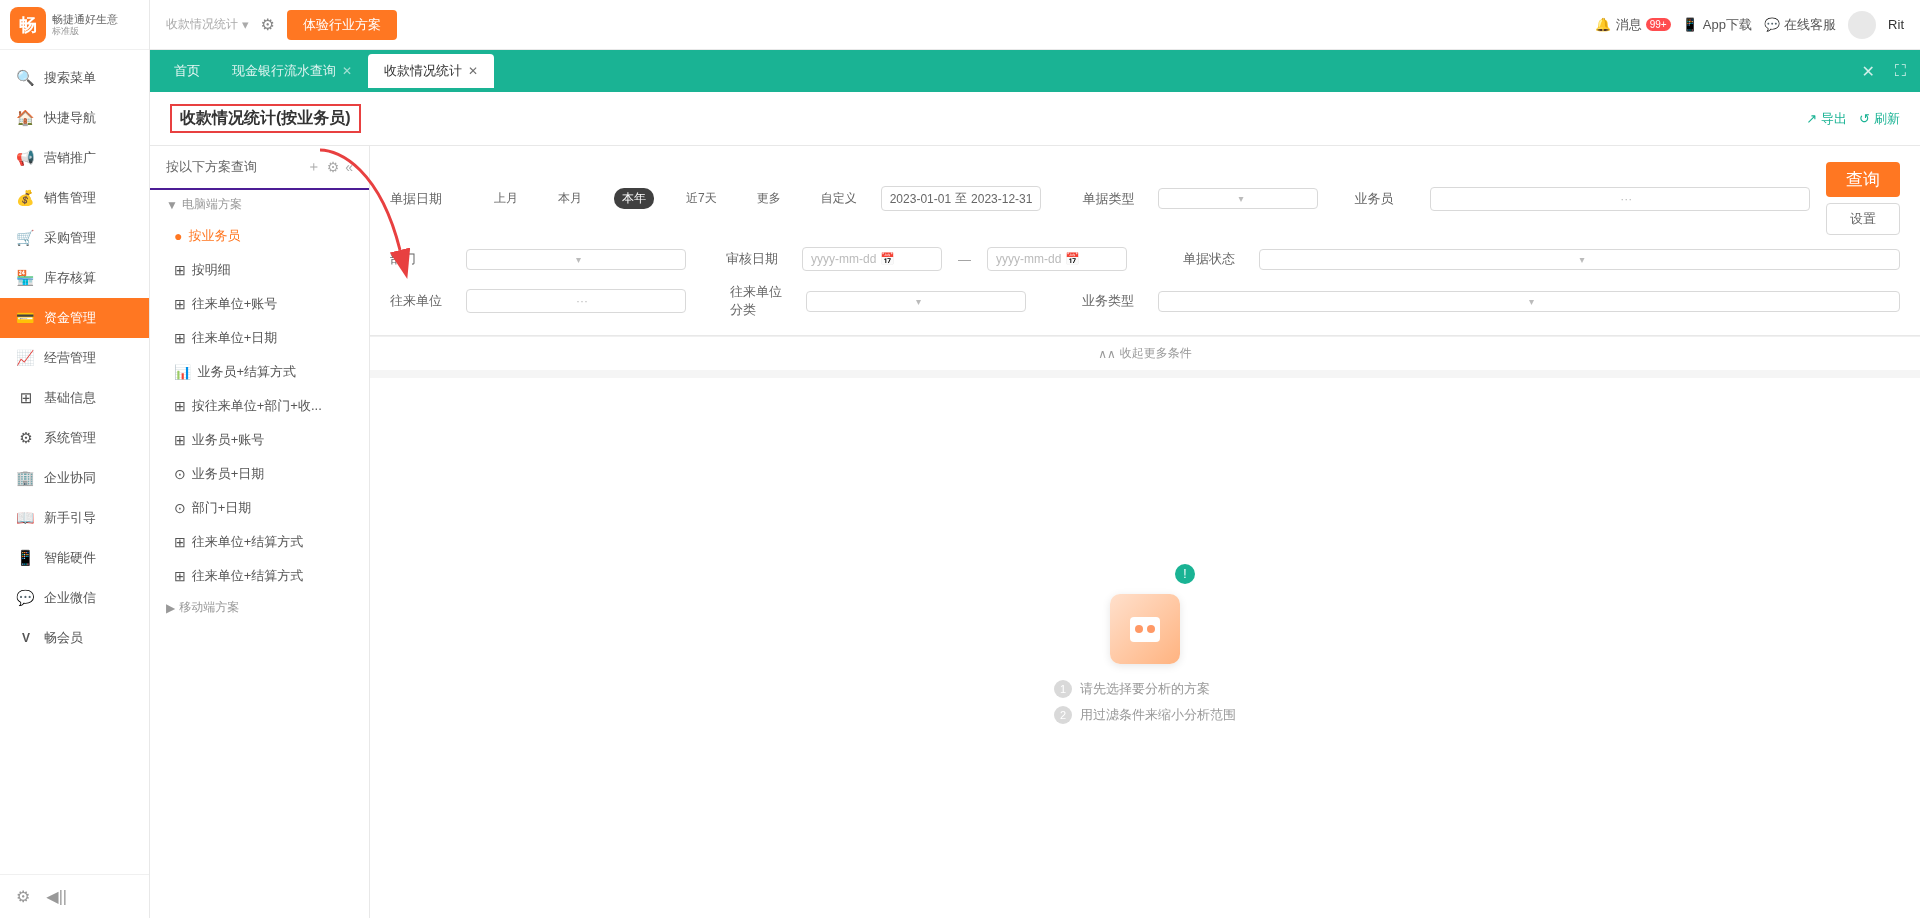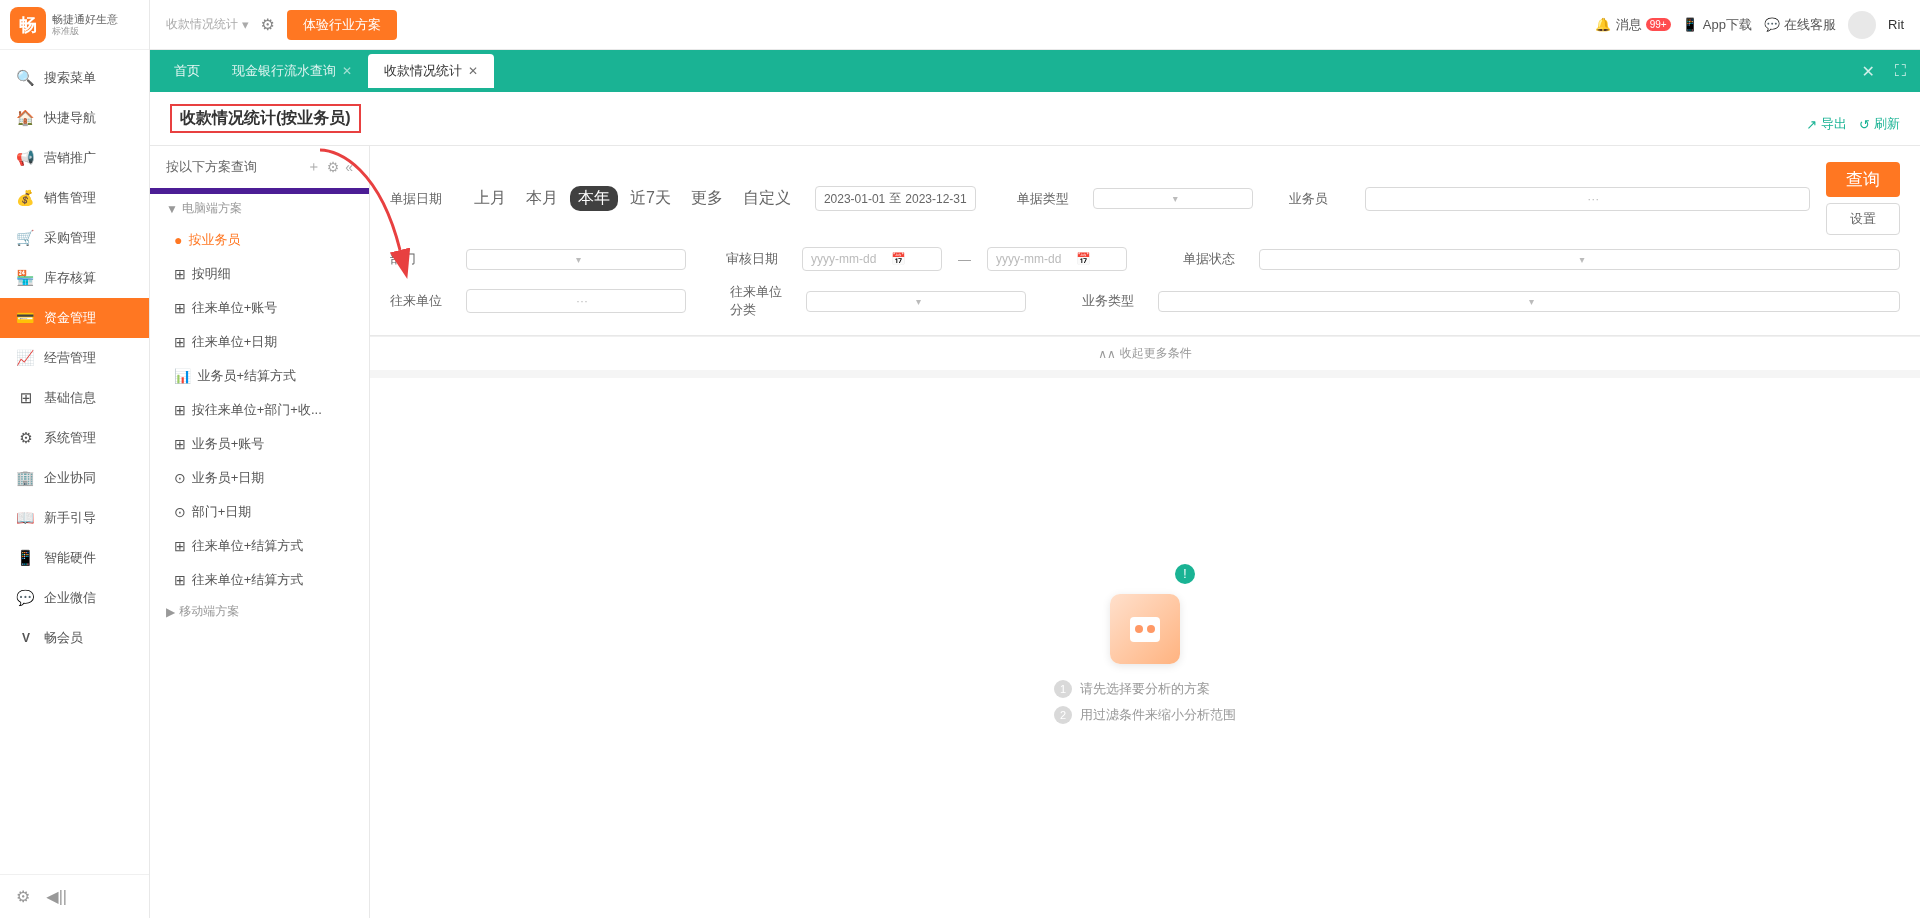--- a/index.html
+++ b/index.html
@@ -38,55 +38,55 @@
     .tab-close { margin-left: 6px; color: inherit; opacity: 0.7; font-size: 12px; }
     .tab-home { color: rgba(255,255,255,0.9); padding: 8px 16px; cursor: pointer; font-size: 13px; }
     .tabbar-spacer { flex: 1; }
     .tabbar-winbtn { display: flex; gap: 8px; }
     .win-btn { color: rgba(255,255,255,0.8); cursor: pointer; font-size: 16px; padding: 2px 6px; }
 
     
     .page { flex: 1; background: #f5f5f5; overflow: hidden; display: flex; flex-direction: column; }
 
     
-    .page-header { background: #fff; padding: 12px 20px; display: flex; align-items: flex-end; border-bottom: 1px solid #e8e8e8; }
+    .page-header { background: #fff; padding: 12px 20px; display: flex; align-items: center; border-bottom: 1px solid #e8e8e8; }
     .page-title { font-size: 16px; font-weight: bold; color: #333; border: 2px solid #e84040; padding: 2px 8px; margin-right: 8px; }
     .page-header-actions { margin-left: auto; display: flex; gap: 12px; }
     .header-action-btn { display: flex; align-items: center; gap: 4px; color: #1ab394; cursor: pointer; font-size: 13px; }
 
     
     .content { flex: 1; display: flex; overflow: hidden; }
 
     
     .left-panel { width: 220px; background: #fff; border-right: 1px solid #e8e8e8; overflow-y: auto; }
-    .left-panel-header { display: flex; align-items: center; padding: 12px 16px; border-bottom: 6px solid #4c1d95; gap: 6px; }
+    .left-panel-header { display: flex; align-items: center; padding: 12px 16px; border-bottom: 2px solid #4c1d95; gap: 6px; }
     .left-panel-title { font-size: 13px; color: #666; flex: 1; }
     .panel-icon-btn { color: #aaa; cursor: pointer; font-size: 14px; }
     .tree-item { display: flex; align-items: center; padding: 8px 16px 8px 24px; cursor: pointer; color: #555; font-size: 13px; }
     .tree-item.active { color: #ff7722; }
     .tree-item .item-icon { margin-right: 6px; font-size: 14px; }
     .tree-section { padding: 6px 16px; display: flex; align-items: center; font-size: 12px; color: #999; cursor: pointer; }
     .tree-section .arrow { margin-right: 4px; }
 
     
     .right-panel { flex: 1; display: flex; flex-direction: column; overflow: hidden; }
 
     
     .filter-area { background: #fff; padding: 16px 20px; border-bottom: 1px solid #e8e8e8; }
     .filter-row { display: flex; align-items: center; gap: 16px; margin-bottom: 12px; }
     .filter-row:last-child { margin-bottom: 0; }
     .filter-label { color: #666; font-size: 13px; width: 60px; flex-shrink: 0; }
     .date-tabs { display: flex; gap: 4px; }
-    .date-tab { padding: 2px 8px; color: #666; cursor: pointer; font-size: 16px; border-radius: 2px; }
+    .date-tab { padding: 2px 8px; color: #666; cursor: pointer; font-size: 12px; border-radius: 2px; margin-left: 20px; }
     .date-tab.active { background: #404040; color: #fff; border-radius: 10px; }
     .date-range { display: flex; align-items: center; gap: 4px; color: #666; font-size: 12px; border: 1px solid #d9d9d9; padding: 3px 8px; border-radius: 4px; }
     .filter-select { display: flex; align-items: center; border: 1px solid #d9d9d9; border-radius: 4px; padding: 4px 8px; min-width: 200px; cursor: pointer; background: #fff; }
     .filter-select span { flex: 1; color: #bbb; font-size: 12px; }
     .filter-select .arrow { color: #bbb; font-size: 10px; }
-    .filter-date { display: flex; align-items: center; border: 1px solid #d9d9d9; border-radius: 4px; padding: 4px 8px; min-width: 140px; cursor: pointer; background: #fff; color: #bbb; font-size: 12px; gap: 15px; }
+    .filter-date { display: flex; align-items: center; border: 1px solid #d9d9d9; border-radius: 4px; padding: 4px 8px; min-width: 140px; cursor: pointer; background: #fff; color: #bbb; font-size: 12px; gap: 4px; }
     .filter-dash { color: #999; }
     .filter-more-btn { display: flex; align-items: center; gap: 4px; color: #aaa; font-size: 12px; cursor: pointer; }
     .query-btn { background: #ff7722; color: #fff; border: none; padding: 6px 20px; border-radius: 4px; cursor: pointer; font-size: 17px; }
     .settings-btn { background: #fff; color: #666; border: 1px solid #d9d9d9; padding: 6px 16px; border-radius: 4px; cursor: pointer; font-size: 13px; }
     .filter-actions { display: flex; flex-direction: column; gap: 6px; margin-left: auto; }
 
     
     .collapse-row { display: flex; justify-content: center; padding: 8px; background: #fff; border-top: 1px solid #f0f0f0; }
     .collapse-btn { display: flex; align-items: center; gap: 4px; color: #999; font-size: 12px; cursor: pointer; }
 

